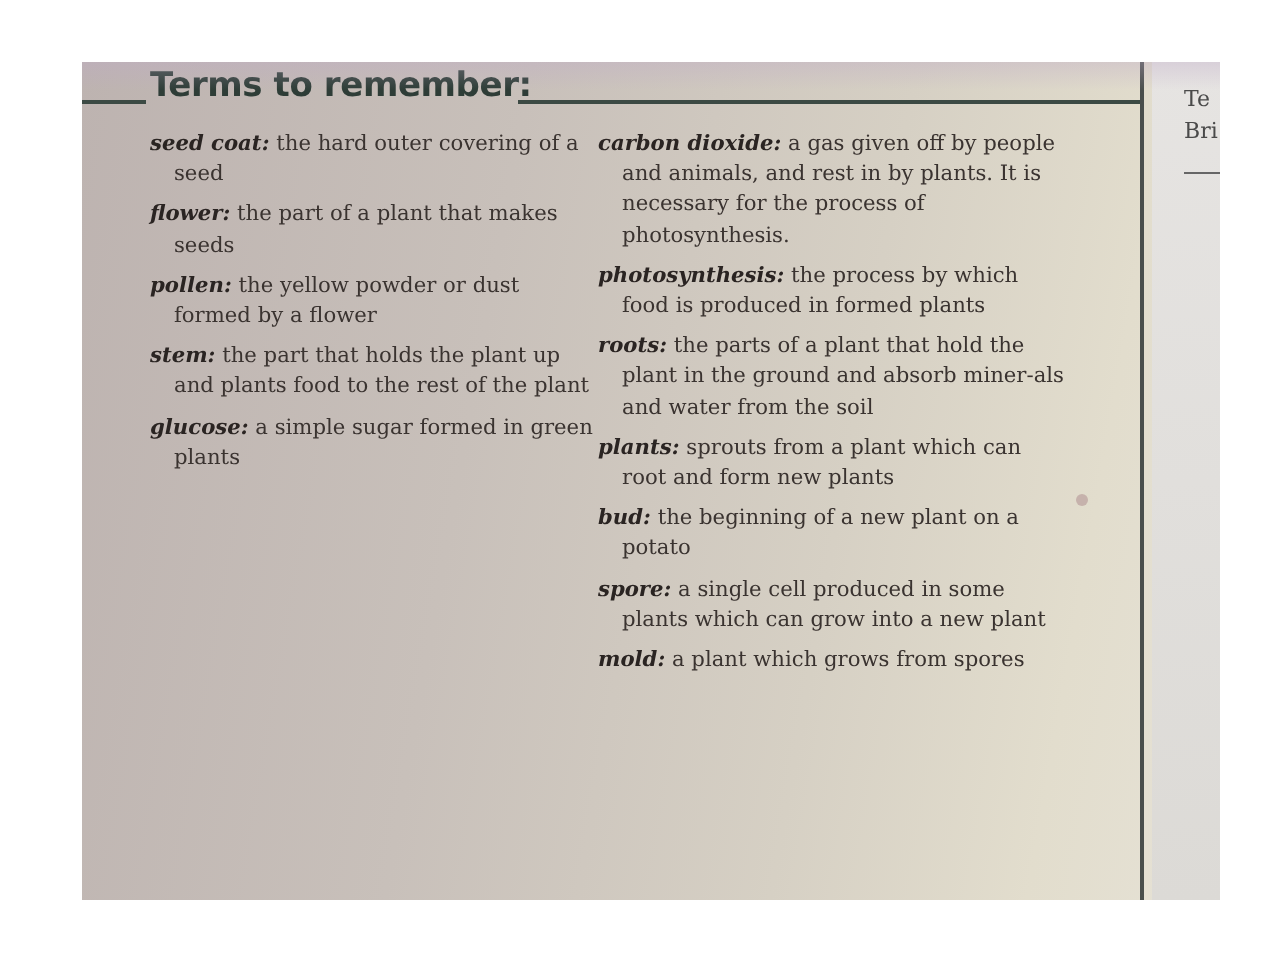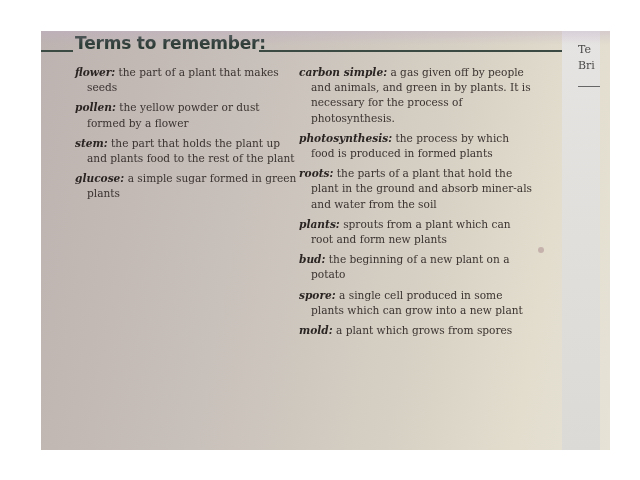--- a/index.html
+++ b/index.html
@@ -28,21 +28,21 @@
     font-family: "DejaVu Sans", sans-serif; font-weight: bold; font-size: 17px;
     color: #2e3d37; letter-spacing: -0.2px; white-space: nowrap;
   }
   .heading-line-right {
     position: absolute; left: 218px; top: 17px; right: 0; height: 2px; background: #3c4a44;
   }
   .vdivider {
     position: absolute; left: 529px; top: 0; width: 2px; height: 419px; background: #4a4f4c;
   }
   .next-page {
-    position: absolute; left: 521px; top: 0; width: 38px; height: 419px;
+    position: absolute; left: 535px; top: 0; width: 38px; height: 419px;
     background: linear-gradient(180deg, #e6e4e2, #dcdad6);
   }
   .next-text {
     position: absolute; left: 16px; font-family: "DejaVu Serif", serif; font-size: 11px;
     color: #4a4a4a; white-space: nowrap;
   }
   .next-rule { position: absolute; left: 16px; top: 55px; width: 22px; height: 1px; background: #666; }
   .col { position: absolute; top: 34px; font-size: 10.6px; line-height: 15.2px; color: #3a3330; }
   .col-left { left: 34px; width: 225px; }
   .col-right { left: 258px; width: 236px; }
@@ -57,28 +57,29 @@
 <body>
 
 <div class="photo">
   <div class="heading-row">
     <div class="heading-line-left"></div>
     <div class="heading">Terms to remember:</div>
     <div class="heading-line-right"></div>
   </div>
 
   <div class="col col-left">
+    <div class="term"><span class="term-word">seed coat:</span> <span>the hard outer covering of a seed</span></div>
     <div class="term"><span class="term-word">flower:</span> <span>the part of a plant that makes seeds</span></div>
     <div class="term"><span class="term-word">pollen:</span> <span>the yellow powder or dust formed by a flower</span></div>
     <div class="term"><span class="term-word">stem:</span> <span>the part that holds the plant up and plants food to the rest of the plant</span></div>
     <div class="term"><span class="term-word">glucose:</span> <span>a simple sugar formed in green plants</span></div>
   </div>
 
   <div class="col col-right">
-    <div class="term"><span class="term-word">carbon simple:</span> <span>a gas given off by people and animals, and green in by plants. It is necessary for the process of photosynthesis.</span></div>
+    <div class="term"><span class="term-word">carbon dioxide:</span> <span>a gas given off by people and animals, and rest in by plants. It is necessary for the process of photosynthesis.</span></div>
     <div class="term"><span class="term-word">photosynthesis:</span> <span>the process by which food is produced in formed plants</span></div>
     <div class="term"><span class="term-word">roots:</span> <span>the parts of a plant that hold the plant in the ground and absorb miner-als and water from the soil</span></div>
     <div class="term"><span class="term-word">plants:</span> <span>sprouts from a plant which can root and form new plants</span></div>
     <div class="term"><span class="term-word">bud:</span> <span>the beginning of a new plant on a potato</span></div>
     <div class="term"><span class="term-word">spore:</span> <span>a single cell produced in some plants which can grow into a new plant</span></div>
     <div class="term"><span class="term-word">mold:</span> <span>a plant which grows from spores</span></div>
   </div>
 
   <div class="spot"></div>
 

